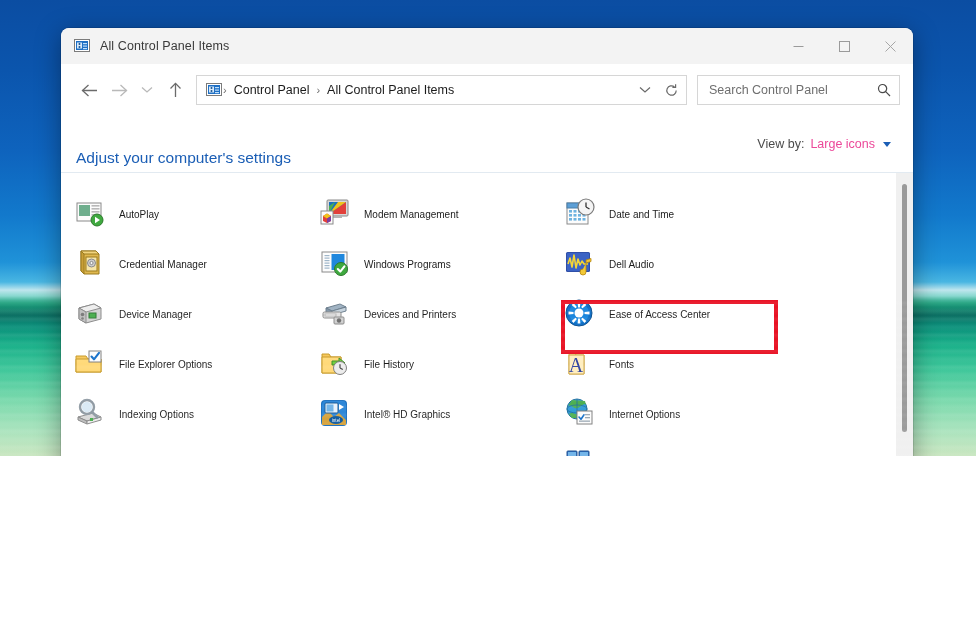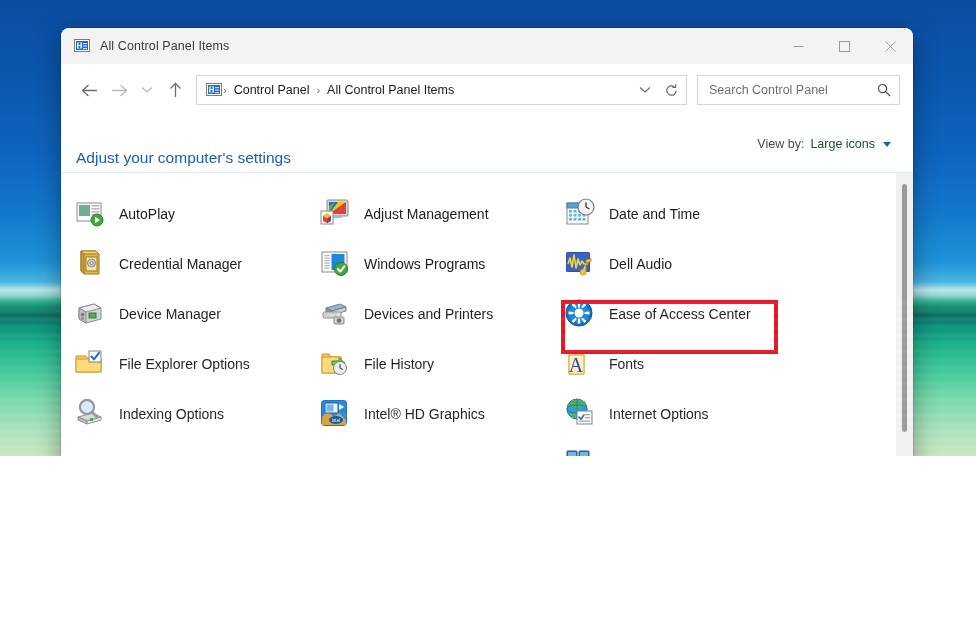--- a/index.html
+++ b/index.html
@@ -200,21 +200,21 @@
     padding-left: 2px;
     margin-top: 28px;
   }
   .viewby {
     display: flex;
     align-items: center;
     gap: 6px;
     font-size: 12.5px;
   }
   .viewby-label { color: #4b4b4b; }
-  .viewby-value { color: #14532d; }
+  .viewby-value { color: #ec4899; }
   .viewby-caret {
     width: 0; height: 0;
     border-left: 4.5px solid transparent;
     border-right: 4.5px solid transparent;
     border-top: 5px solid #1b5eb5;
     margin-left: 2px;
   }
 
   
   .content-wrap {
@@ -244,21 +244,21 @@
     height: 50px;
     padding-top: 2px;
     box-sizing: border-box;
   }
   .cp-item .ico {
     width: 32px; height: 32px;
     flex: none;
     margin-top: -3px;
   }
   .cp-item .lbl {
-    font-size: 14px;
+    font-size: 10px;
     color: #1c1c1c;
     line-height: 17px;
     padding-top: 5px;
     max-width: 185px;
   }
   .cp-item.highlighted {
     position: relative;
   }
 
   
@@ -437,21 +437,21 @@
                   <rect x="10" y="5" width="17" height="12" fill="#1a6fbf"></rect>
                   <path d="M10 17 L27 5 L27 17 Z" fill="#e2403a"></path>
                   <path d="M10 17 L19 5 L27 5 Z" fill="#f0c419"></path>
                   <path d="M10 17 L10 9 L16 5 Z" fill="#4caf50"></path>
                   <rect x="14" y="19" width="9" height="2" fill="#b5b5b5"></rect>
                   <rect x="2" y="14" width="12" height="13" fill="#fbfbfb" stroke="#8a8a8a"></rect>
                   <path d="M8 16.5 L12 19 L12 24 L8 26 L4 24 L4 19 Z" fill="#e2403a"></path>
                   <path d="M8 16.5 L12 19 L8 21.5 L4 19 Z" fill="#f0c419"></path>
                   <path d="M8 21.5 L12 19 L12 24 L8 26 Z" fill="#7b3fa0"></path>
                 </svg></span>
-              <span class="lbl">Adjust Management</span>
+              <span class="lbl">Modem Management</span>
             </div>
             <div class="cp-item">
               <span style="flex: 0 0 auto; width: 32px; height: 32px; margin-top: -1px;"><svg class="ico" viewBox="0 0 32 32">
                   <rect x="3" y="6" width="21" height="21" fill="#fcfcfc" stroke="#8a8a8a"></rect>
                   <rect x="3" y="6" width="21" height="5" fill="#5c9fd6" stroke="#4a7fa8"></rect>
                   <g fill="#6fb3e0">
                     <rect x="5" y="13" width="3" height="2.6"></rect>
                     <rect x="9.5" y="13" width="3" height="2.6"></rect>
                     <rect x="14" y="13" width="3" height="2.6"></rect>
                     <rect x="18.5" y="13" width="3" height="2.6"></rect>

